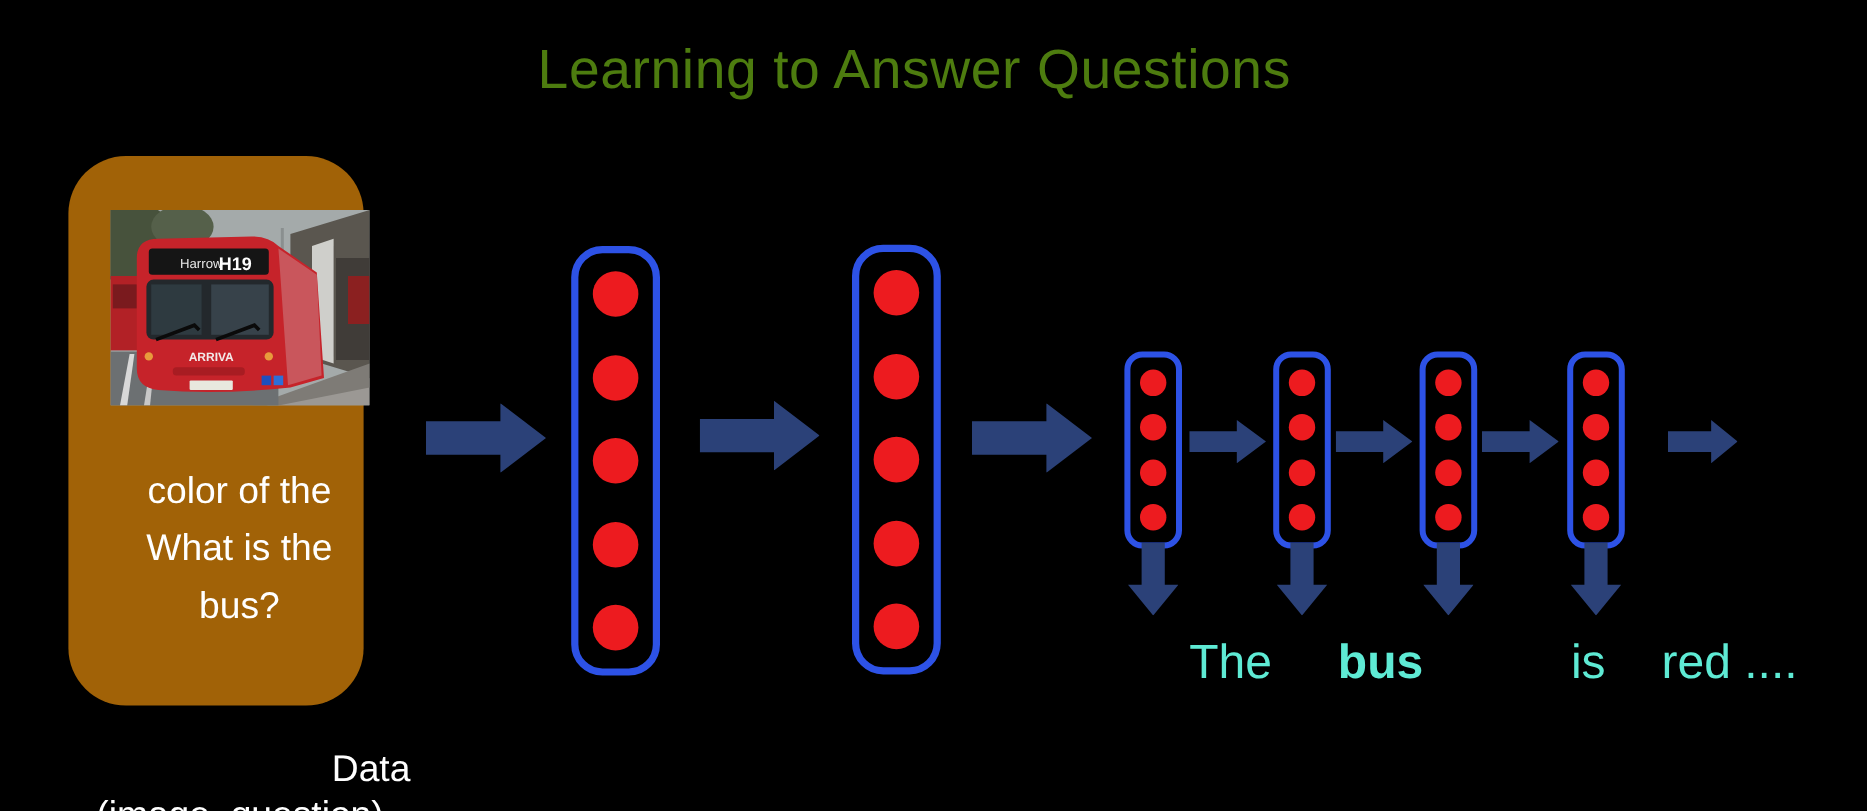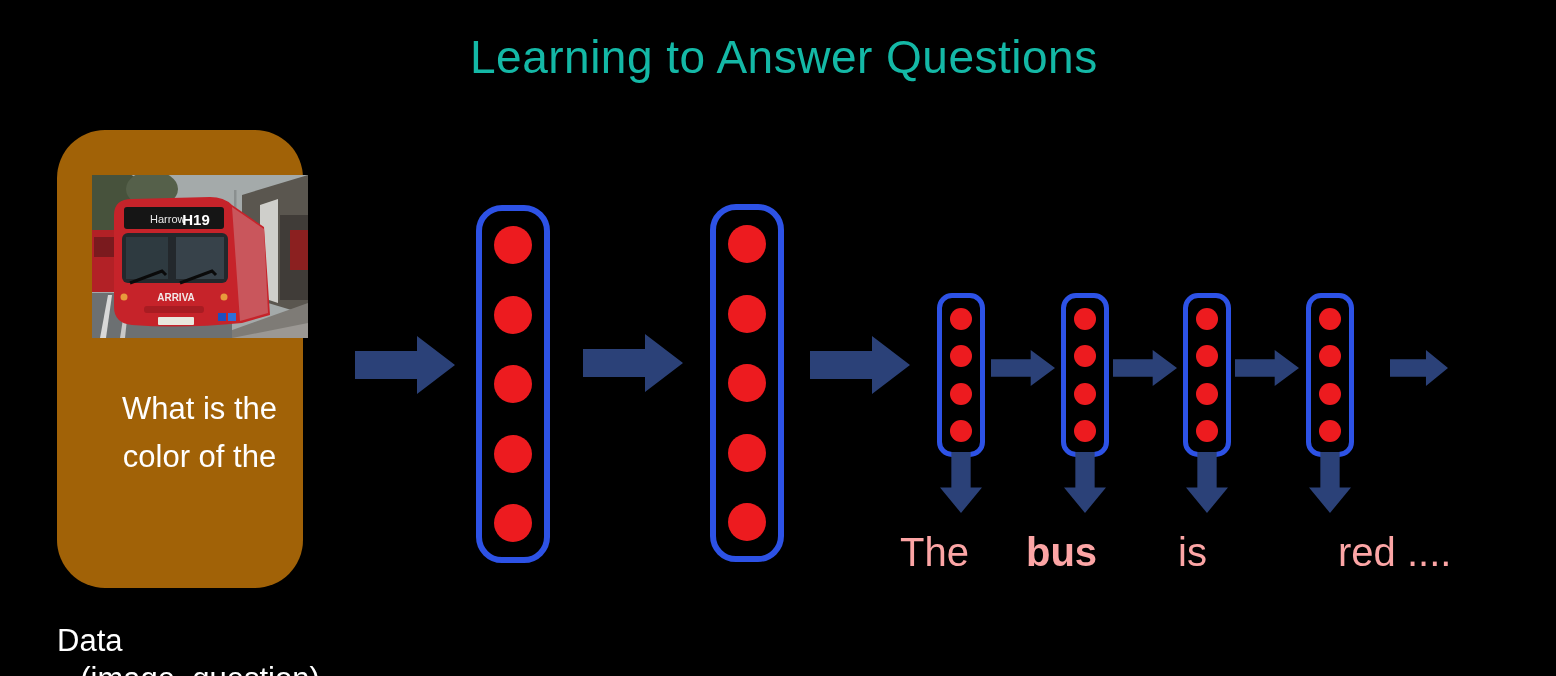--- a/index.html
+++ b/index.html
@@ -3,34 +3,34 @@
 <meta charset="utf-8">
 <style>
   html,body{margin:0;padding:0;}
   body{
     width:1556px;height:676px;position:relative;overflow:hidden;
     background:#000;font-family:"Liberation Sans",sans-serif;
   }
   .abs{position:absolute;}
   
   #title{
-    left:470px;top:30px;font-size:46px;color:#14b8a6;letter-spacing:0.5px;
+    left:448px;top:30px;font-size:46px;color:#4d7c0f;letter-spacing:0.5px;
     white-space:nowrap;
   }
   
   #data-box{
     left:57px;top:130px;width:246px;height:458px;border-radius:48px;
     background:#a16207;
   }
   #bus-photo{left:35px;top:45px;width:216px;height:163px;}
   #question{
     left:0;top:255px;width:285px;text-align:center;color:#fff;
     font-size:31px;line-height:48px;
   }
-  #caption1{left:57px;top:623px;width:285px;text-align:left;color:#fff;font-size:31px;}
+  #caption1{left:57px;top:623px;width:285px;text-align:right;color:#fff;font-size:31px;}
   #caption2{left:40px;top:661px;width:320px;text-align:center;color:#fff;font-size:31px;}
   
   .tall-col{
     width:62px;height:316px;border:6px solid #2D52E6;border-radius:26px;
     background:#000;display:flex;flex-direction:column;align-items:center;
     justify-content:space-between;padding:15px 0;box-sizing:content-box;
   }
   #col1{left:476px;top:205px;}
   #col2{left:710px;top:204px;}
   .dot-lg{width:38px;height:38px;border-radius:50%;background:#ED1B1F;}
@@ -63,21 +63,21 @@
   #sarrow2{left:1113px;top:350px;}
   #sarrow3{left:1235px;top:350px;}
   #sarrow4{left:1390px;top:350px;width:58px;}
   .down-arrow{width:42px;height:61px;}
   #darrow1{left:940px;top:452px;}
   #darrow2{left:1064px;top:452px;}
   #darrow3{left:1186px;top:452px;}
   #darrow4{left:1309px;top:452px;}
   
   .word{
-    top:530px;color:#fca5a5;font-size:40px;text-align:left;width:160px;
+    top:530px;color:#5eead4;font-size:40px;text-align:right;width:160px;
     white-space:nowrap;
   }
   #word1{left:900px;}
   #word2{left:1026px;font-weight:bold;}
   #word3{left:1178px;}
   #word4{left:1338px;}
 </style>
 </head>
 <body>
 
@@ -127,22 +127,23 @@
 
     <circle cx="32" cy="122" r="3.5" fill="#E89A3C"></circle>
     <circle cx="132" cy="122" r="3.5" fill="#E89A3C"></circle>
     <rect x="52" y="131" width="60" height="7" rx="3" fill="#A81C22"></rect>
 
     <rect x="66" y="142" width="36" height="8" rx="1" fill="#E8E8DE"></rect>
     <rect x="126" y="138" width="8" height="8" fill="#1E4FBF"></rect>
     <rect x="136" y="138" width="8" height="8" fill="#2E6FD8"></rect>
   </svg>
   <div class="abs" id="question">
+    <div>color of the</div>
     <div>What is the</div>
-    <div>color of the</div>
+    <div>bus?</div>
   </div>
 </div>
 
 <div class="abs" id="caption1">Data</div>
 <div class="abs" id="caption2">(image, question)</div>
 
 <div class="abs arrow-right big-arrow" id="arrowA"></div>
 <div class="abs arrow-right big-arrow" id="arrowB"></div>
 <div class="abs arrow-right big-arrow" id="arrowC"></div>
 

